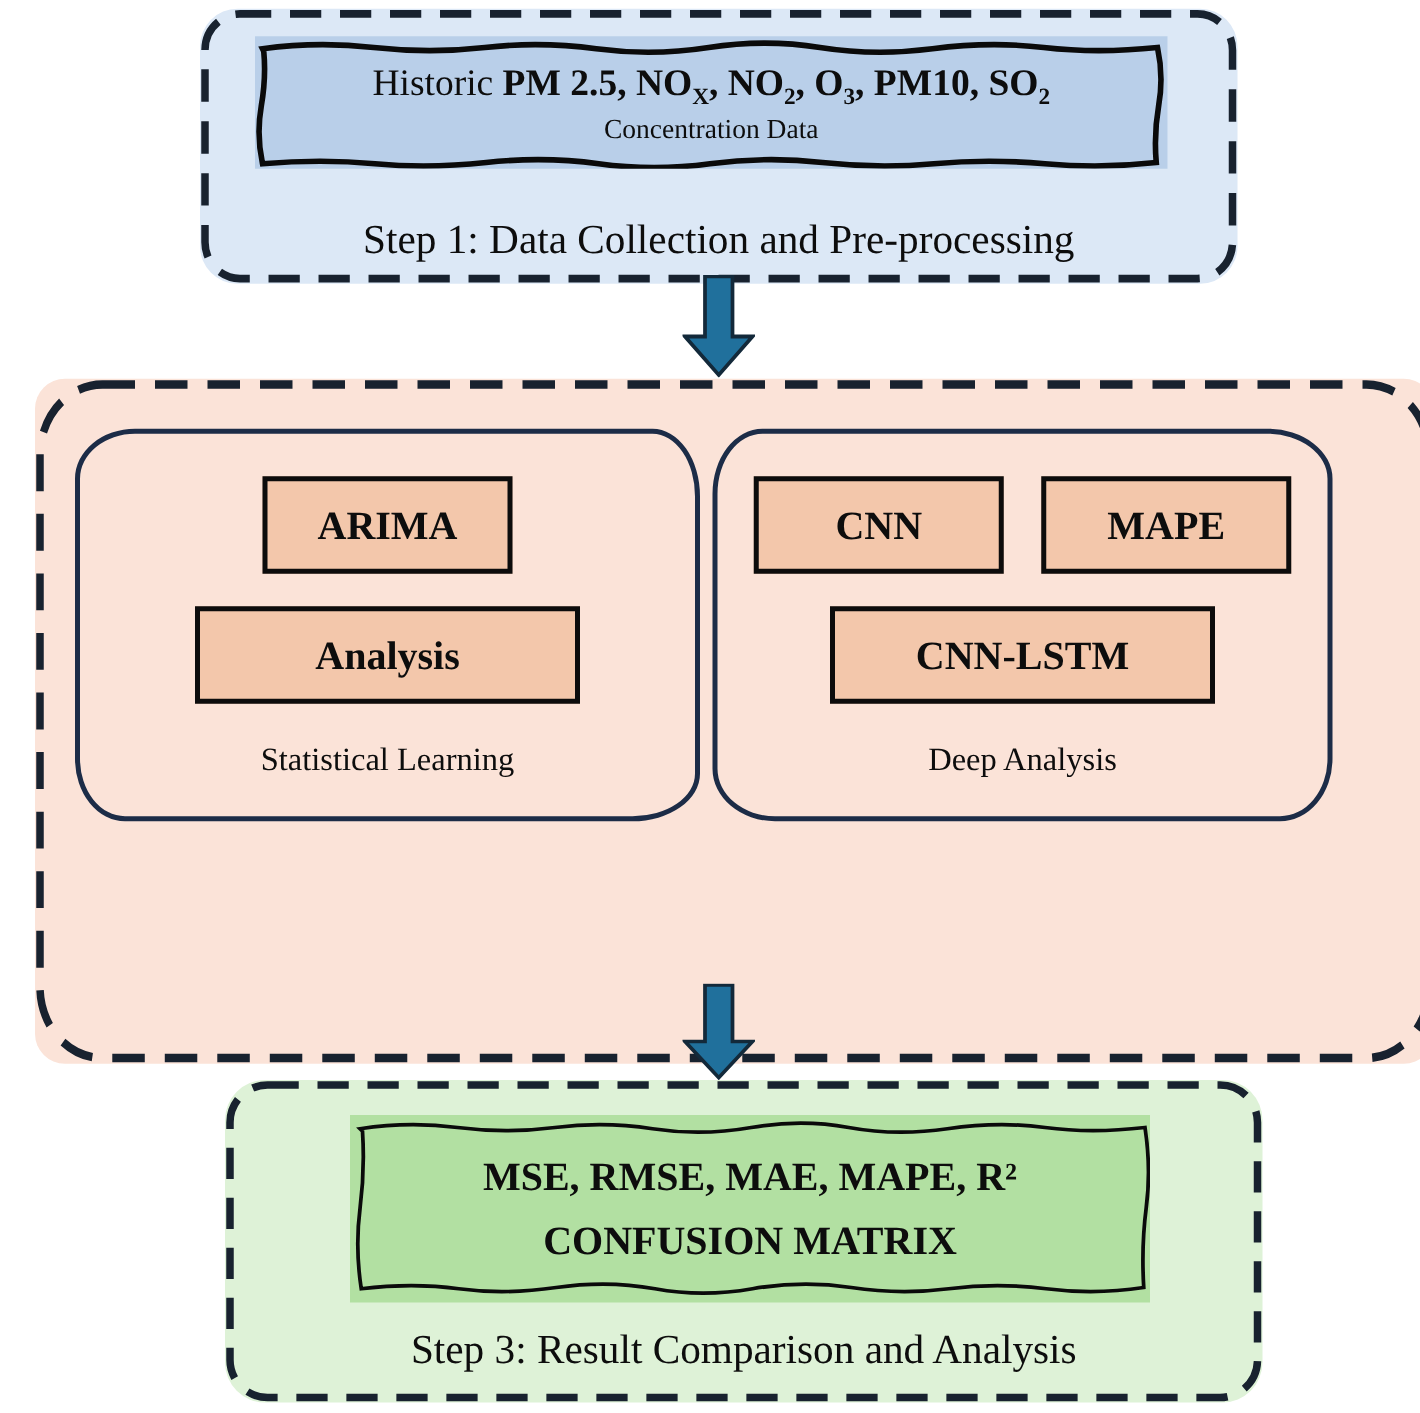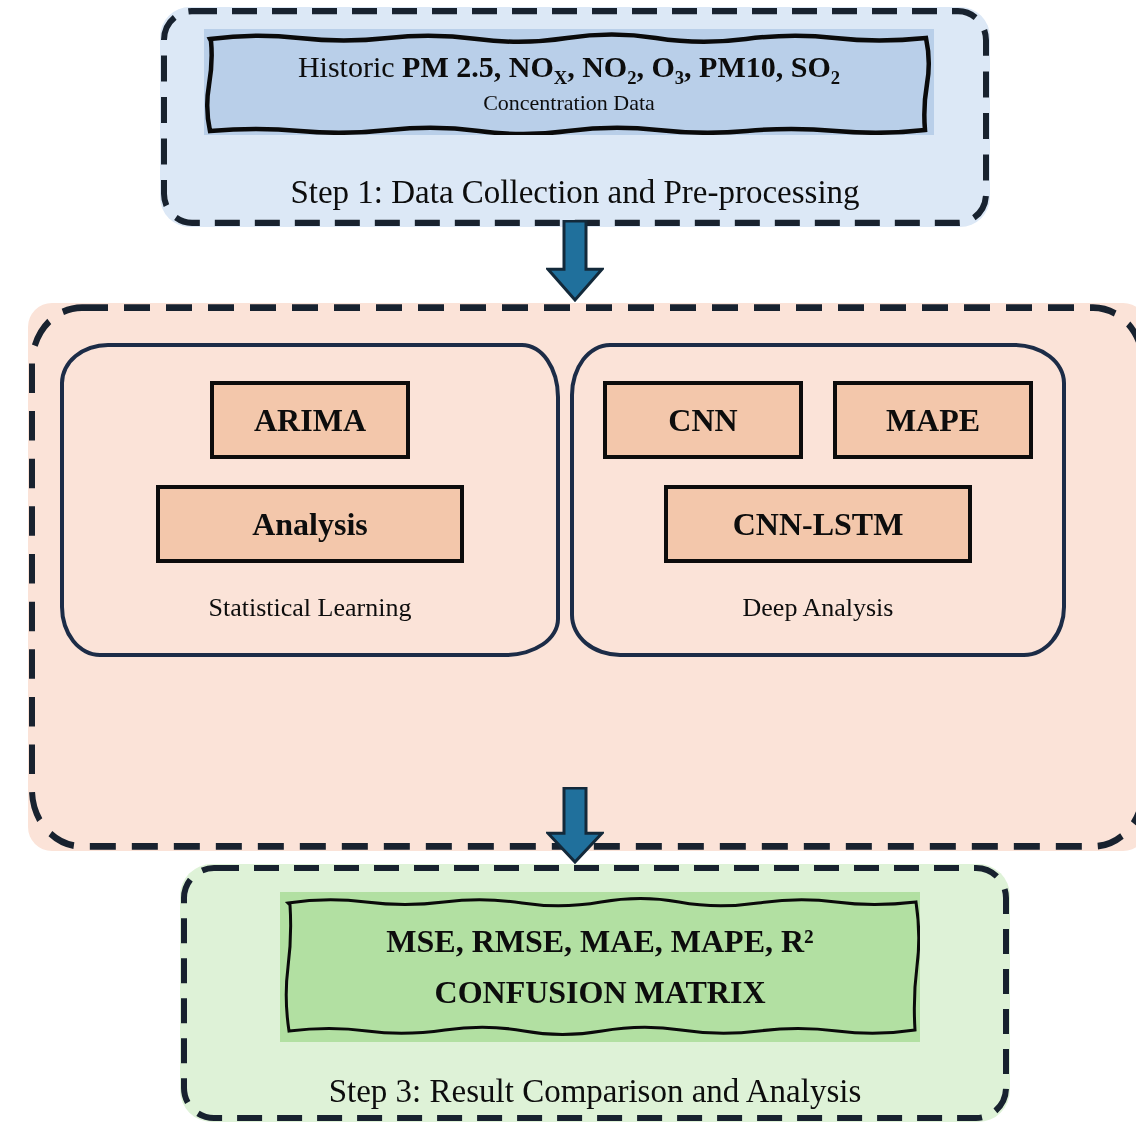--- a/index.html
+++ b/index.html
@@ -36,21 +36,21 @@
   .input-box .l1 b{font-weight:bold;}
   .input-box .l1 sub{font-size:62%;line-height:0;}
   .input-box .l2{font-size:22px;line-height:1.4;font-weight:normal;}
 
   .metrics-box{left:100px;top:28px;width:640px;height:150px;background:var(--step3_box_bg);}
   .metrics-box .ml{font-size:32px;font-weight:bold;line-height:1.6;white-space:nowrap;}
 
   .step-label{position:absolute;left:0;right:0;text-align:center;font-weight:normal;font-size:33px;letter-spacing:0;}
   .step1 .step-label{bottom:16px;}
   .step2 .step-label{bottom:24px;}
-  .step3 .step-label{bottom:12px;}
+  .step3 .step-label{bottom:23px;}
 
   .group{position:absolute;top:40px;height:314px;box-sizing:border-box;border:4px solid var(--group_border);
          display:flex;flex-direction:column;align-items:center;padding-top:34px;}
   .group.stat{left:32px;width:500px;border-radius:48px 38px 54px 40px / 40px 54px 38px 50px;}
   .group.deep{left:542px;width:496px;border-radius:40px 52px 42px 50px / 52px 40px 50px 42px;}
   .boxrow{display:flex;gap:30px;justify-content:center;}
   .row2{margin-top:26px;}
   .mbox{height:78px;box-sizing:border-box;display:flex;align-items:center;justify-content:center;
         background:var(--model_box_bg);border:4px solid #0c0c0c;font-weight:bold;font-size:32px;white-space:nowrap;}
   .mbox.small{width:200px;}

